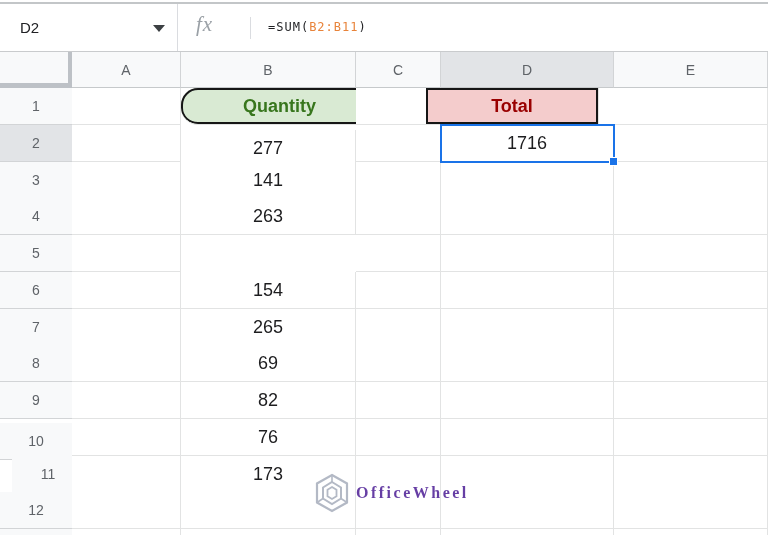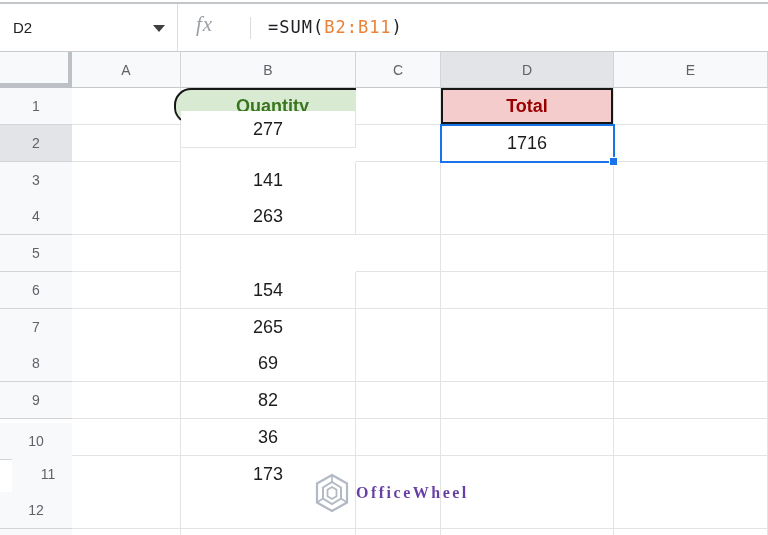--- a/index.html
+++ b/index.html
@@ -19,29 +19,29 @@
   }
   html,body{margin:0;padding:0;background:#fff;}
   .app{
     position:relative;width:768px;height:535px;overflow:hidden;
     background:#fff;font-family:"Liberation Sans",sans-serif;
   }
   
   .topline{position:absolute;top:2px;left:0;width:768px;height:2px;background:#c3c6c8;}
   .formula-bar{position:absolute;top:4px;left:0;width:768px;height:48px;background:#fff;border-bottom:1px solid #c9cbcd;box-sizing:border-box;}
   .name-box{position:absolute;left:0;top:0;width:177px;height:47px;cursor:pointer;}
-  .name-box-value{position:absolute;left:13px;top:0;line-height:47px;font-size:15px;color:var(--text);}
+  .name-box-value{position:absolute;left:20px;top:0;line-height:47px;font-size:15px;color:var(--text);}
   .dd-arrow{position:absolute;left:153px;top:21px;width:0;height:0;
     border-left:6px solid transparent;border-right:6px solid transparent;border-top:7px solid #3c4043;}
   .sep-full{position:absolute;left:177px;top:0;width:1px;height:47px;background:#dadce0;}
   .fx{position:absolute;left:196px;top:8px;font-family:"Liberation Serif",serif;font-style:italic;
     font-size:21px;color:#9aa0a6;letter-spacing:1px;}
   .sep-short{position:absolute;left:250px;top:13px;width:1px;height:22px;background:#dadce0;}
   .formula-text{position:absolute;left:268px;top:0;line-height:47px;
-    font-family:"DejaVu Sans Mono",monospace;font-size:17px;color:#1f2023;letter-spacing:1px;white-space:pre;}
+    font-family:"DejaVu Sans Mono",monospace;font-size:12px;color:#1f2023;letter-spacing:1px;white-space:pre;}
   .formula-text .range{color:var(--range-orange);}
   
   .grid{position:absolute;top:52px;left:0;width:768px;height:483px;}
   .gcell{position:absolute;box-sizing:border-box;overflow:hidden;white-space:nowrap;}
   .corner{background:var(--header-bg);border-right:5px solid #bdc1c6;border-bottom:5px solid #bdc1c6;}
   .colhead{background:var(--header-bg);border-right:1px solid #d2d4d6;border-bottom:1px solid #c6c9cb;
     color:var(--muted);font-size:14px;text-align:center;cursor:pointer;}
   .rowhead{background:var(--header-bg);border-right:1px solid #c6c9cb;border-bottom:1px solid #d2d4d6;
     color:var(--muted);font-size:14px;text-align:center;cursor:pointer;}
   .hsel{background:var(--header-sel-bg);}
@@ -82,27 +82,27 @@
 
   <div class="grid" id="gridEl">
       <div class="gcell corner" style="left: 0px; top: 0px; width: 73px; height: 36px; line-height: 36px;"></div>
       <div class="gcell colhead" style="left: 72px; top: 0px; width: 109px; height: 36px; line-height: 36px;">A</div>
       <div class="gcell colhead" style="left: 181px; top: 0px; width: 175px; height: 36px; line-height: 36px;">B</div>
       <div class="gcell colhead" style="left: 356px; top: 0px; width: 85px; height: 36px; line-height: 36px;">C</div>
       <div class="gcell colhead hsel" style="left: 441px; top: 0px; width: 173px; height: 36px; line-height: 36px;">D</div>
       <div class="gcell colhead" style="left: 614px; top: 0px; width: 154px; height: 36px; line-height: 36px;">E</div>
       <div class="gcell rowhead" style="left: 0px; top: 36px; width: 73px; height: 37px; line-height: 37px;">1</div>
       <div class="gcell cell" style="left: 72px; top: 36px; width: 109px; height: 37px; line-height: 37px;"></div>
-      <div class="gcell cell green-header" style="left: 174px; top: 36px; width: 198px; height: 37px; line-height: 37px; border-radius: 17px;">Quantity</div>
+      <div class="gcell cell green-header" style="left: 181px; top: 36px; width: 198px; height: 37px; line-height: 37px; border-radius: 17px;">Quantity</div>
       <div class="gcell cell" style="left: 356px; top: 36px; width: 85px; height: 37px; line-height: 37px;"></div>
-      <div class="gcell cell red-header" style="left: 441px; top: 36px; width: 173px; height: 37px; line-height: 37px;">Total</div>
+      <div class="gcell cell red-header" style="left: 426px; top: 36px; width: 173px; height: 37px; line-height: 37px;">Total</div>
       <div class="gcell cell" style="left: 614px; top: 36px; width: 154px; height: 37px; line-height: 37px;"></div>
       <div class="gcell rowhead hsel" style="left: 0px; top: 73px; width: 73px; height: 37px; line-height: 37px;">2</div>
       <div class="gcell cell" style="left: 72px; top: 73px; width: 109px; height: 37px; line-height: 37px;"></div>
-      <div class="gcell cell" style="left: 181px; top: 59px; width: 175px; height: 37px; line-height: 37px;">277</div>
+      <div class="gcell cell" style="left: 181px; top: 78px; width: 175px; height: 37px; line-height: 37px;">277</div>
       <div class="gcell cell" style="left: 356px; top: 73px; width: 85px; height: 37px; line-height: 37px;"></div>
       <div class="gcell cell" style="left: 441px; top: 73px; width: 173px; height: 37px; line-height: 37px;">1716</div>
       <div class="gcell cell" style="left: 614px; top: 73px; width: 154px; height: 37px; line-height: 37px;"></div>
       <div class="gcell rowhead" style="left: 0px; top: 110px; width: 73px; height: 37px; line-height: 37px;">3</div>
       <div class="gcell cell" style="left: 72px; top: 110px; width: 109px; height: 37px; line-height: 37px;"></div>
       <div class="gcell cell" style="left: 181px; top: 110px; width: 175px; height: 37px; line-height: 37px;">141</div>
       <div class="gcell cell" style="left: 356px; top: 110px; width: 85px; height: 37px; line-height: 37px;"></div>
       <div class="gcell cell" style="left: 441px; top: 110px; width: 173px; height: 37px; line-height: 37px;"></div>
       <div class="gcell cell" style="left: 614px; top: 110px; width: 154px; height: 37px; line-height: 37px;"></div>
       <div class="gcell rowhead" style="left: 0px; top: 146px; width: 73px; height: 37px; line-height: 37px;">4</div>
@@ -135,21 +135,21 @@
       <div class="gcell cell" style="left: 441px; top: 293px; width: 173px; height: 37px; line-height: 37px;"></div>
       <div class="gcell cell" style="left: 614px; top: 293px; width: 154px; height: 37px; line-height: 37px;"></div>
       <div class="gcell rowhead" style="left: 0px; top: 330px; width: 73px; height: 37px; line-height: 37px;">9</div>
       <div class="gcell cell" style="left: 72px; top: 330px; width: 109px; height: 37px; line-height: 37px;"></div>
       <div class="gcell cell" style="left: 181px; top: 330px; width: 175px; height: 37px; line-height: 37px;">82</div>
       <div class="gcell cell" style="left: 356px; top: 330px; width: 85px; height: 37px; line-height: 37px;"></div>
       <div class="gcell cell" style="left: 441px; top: 330px; width: 173px; height: 37px; line-height: 37px;"></div>
       <div class="gcell cell" style="left: 614px; top: 330px; width: 154px; height: 37px; line-height: 37px;"></div>
       <div class="gcell rowhead" style="left: 0px; top: 371px; width: 73px; height: 37px; line-height: 37px;">10</div>
       <div class="gcell cell" style="left: 72px; top: 367px; width: 109px; height: 37px; line-height: 37px;"></div>
-      <div class="gcell cell" style="left: 181px; top: 367px; width: 175px; height: 37px; line-height: 37px;">36</div>
+      <div class="gcell cell" style="left: 181px; top: 367px; width: 175px; height: 37px; line-height: 37px;">76</div>
       <div class="gcell cell" style="left: 356px; top: 367px; width: 85px; height: 37px; line-height: 37px;"></div>
       <div class="gcell cell" style="left: 441px; top: 367px; width: 173px; height: 37px; line-height: 37px;"></div>
       <div class="gcell cell" style="left: 614px; top: 367px; width: 154px; height: 37px; line-height: 37px;"></div>
       <div class="gcell rowhead" style="left: 12px; top: 404px; width: 73px; height: 37px; line-height: 37px;">11</div>
       <div class="gcell cell" style="left: 72px; top: 404px; width: 109px; height: 37px; line-height: 37px;"></div>
       <div class="gcell cell" style="left: 181px; top: 404px; width: 175px; height: 37px; line-height: 37px;">173</div>
       <div class="gcell cell" style="left: 356px; top: 404px; width: 85px; height: 37px; line-height: 37px;"></div>
       <div class="gcell cell" style="left: 441px; top: 404px; width: 173px; height: 37px; line-height: 37px;"></div>
       <div class="gcell cell" style="left: 614px; top: 404px; width: 154px; height: 37px; line-height: 37px;"></div>
       <div class="gcell rowhead" style="left: 0px; top: 440px; width: 73px; height: 37px; line-height: 37px;">12</div>

